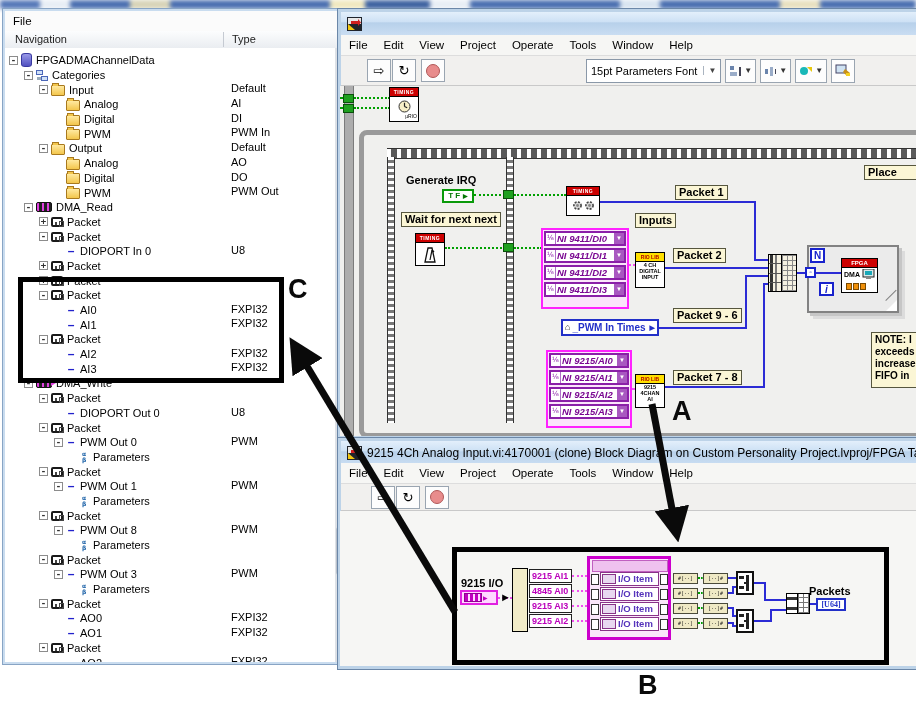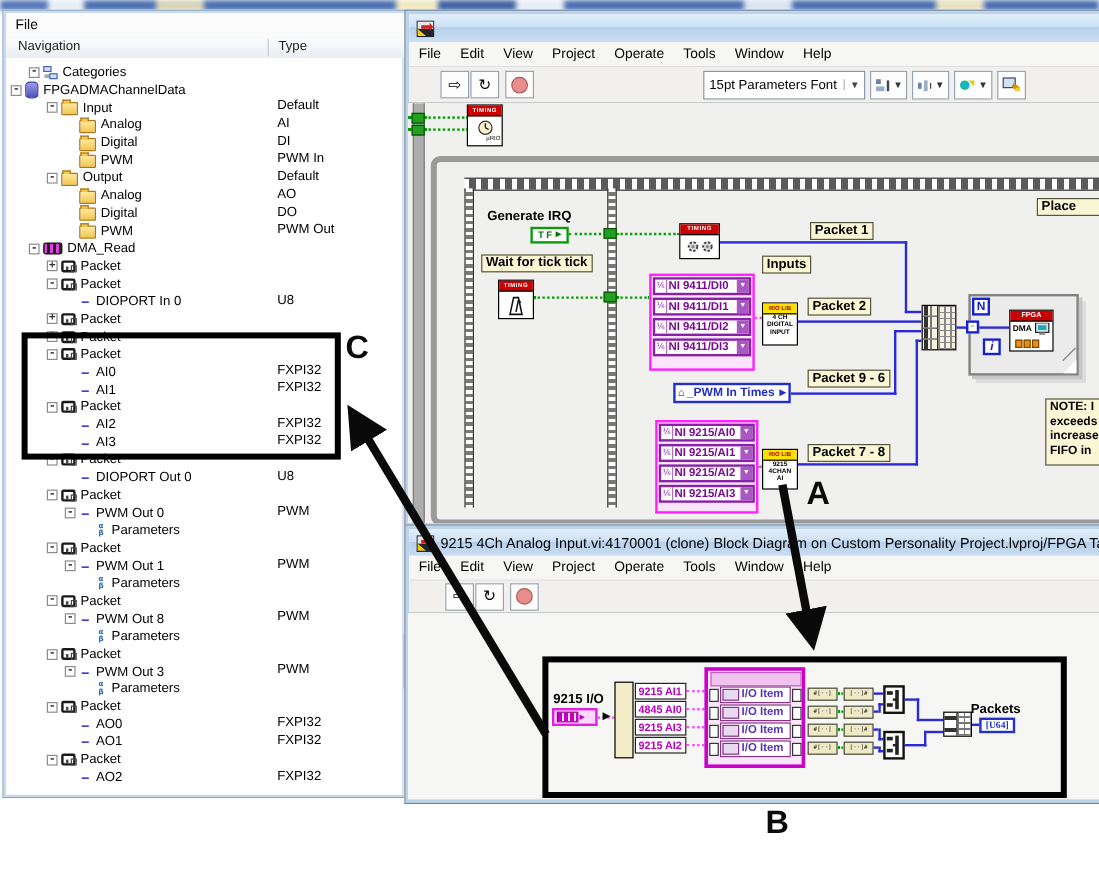--- a/index.html
+++ b/index.html
@@ -95,21 +95,21 @@
   .thdr{background:#CC0000;color:#fff;font:700 5px/8px "Liberation Sans",sans-serif;text-align:center;
         letter-spacing:.5px;border-bottom:1px solid #000;}
   .tbody{display:flex;align-items:center;justify-content:center;flex-direction:column;}
   .tfconst{position:absolute;border:2px solid #0A9A0A;background:#fff;font:700 8px/10px "Liberation Sans",sans-serif;
         color:#067806;display:flex;align-items:center;justify-content:center;gap:1px;box-sizing:border-box;}
   .tfconst .arr{font-size:6px;color:#067806;}
   .iofrm{position:absolute;border:2px solid #FF22FF;background:#FBE4FB;box-sizing:border-box;}
   .ionode{position:absolute;display:flex;align-items:stretch;border:2px solid #8A1FA8;background:#fff;
         height:15px;box-sizing:border-box;font:700 9.5px/11px "Liberation Sans",sans-serif;color:#7A0892;}
   .iog{width:9px;border-right:1px solid #B070C8;font:400 7px/11px "DejaVu Sans",sans-serif;text-align:center;color:#8A1FA8;flex:none;}
-  .iotxt{flex:1;padding:0 1px;display:flex;align-items:center;white-space:nowrap;}
+  .iotxt{flex:1;padding:0 1px;display:flex;align-items:center;white-space:nowrap;font-style:italic;}
   .iodd{width:10px;background:#A858C0;color:#fff;font-size:6px;line-height:11px;text-align:center;flex:none;}
   .rionode{position:absolute;border:1px solid #000;background:#fff;box-sizing:border-box;text-align:center;}
   .riohdr{background:#FFE000;color:#B00000;font:700 5px/8px "Liberation Sans",sans-serif;border-bottom:1px solid #000;}
   .riobody span{display:block;font:700 5.5px/6.2px "Liberation Sans",sans-serif;color:#000;}
   .gref{position:absolute;border:2px solid #2230C8;background:#fff;display:flex;align-items:center;
         font:700 10px/13px "Liberation Sans",sans-serif;color:#2230C8;box-sizing:border-box;padding:0 2px;gap:2px;}
   .gref .home{color:#000;font-size:9px;} .gref .arr{font-size:7px;margin-left:auto;}
   .bldarr{position:absolute;border:1px solid #000;background:#F6F2E2;box-sizing:border-box;display:flex;}
   .bldarr .inl{width:12px;display:flex;flex-direction:column;border-right:1px solid #000;}
   .bldarr .inl i{flex:1;border-bottom:1px solid #555;background:
@@ -178,32 +178,32 @@
     </div>
     <div id="tree-header">
       <span class="abs" style="left:10px;top:2px;">Navigation</span>
       <span class="hdiv"></span>
       <span class="abs" style="left:227px;top:2px;">Type</span>
     </div>
     <div id="tree-coldiv"></div>
     <div id="tree-body">
 
         <div class="trow">
+          <span class="indent" style="padding-left: 4px;"></span>
+          <span class="expbox exp-minus"></span>
+          <span class="ticon icon-db"></span>
+          <span class="tlabel">FPGADMAChannelData</span>
+          <span class="ttype"></span>
+        </div>
+
+        <div class="trow">
           <span class="indent" style="padding-left: 19px;"></span>
           <span class="expbox exp-minus"></span>
           <span class="ticon icon-cat"></span>
           <span class="tlabel">Categories</span>
-          <span class="ttype"></span>
-        </div>
-
-        <div class="trow">
-          <span class="indent" style="padding-left: 4px;"></span>
-          <span class="expbox exp-minus"></span>
-          <span class="ticon icon-db"></span>
-          <span class="tlabel">FPGADMAChannelData</span>
           <span class="ttype"></span>
         </div>
 
         <div class="trow">
           <span class="indent" style="padding-left: 34px;"></span>
           <span class="expbox exp-minus"></span>
           <span class="ticon icon-folder"></span>
           <span class="tlabel">Input</span>
           <span class="ttype">Default</span>
         </div>
@@ -353,20 +353,27 @@
         </div>
 
         <div class="trow">
           <span class="indent" style="padding-left: 49px;"></span>
           <span class="expbox exp-none"></span>
           <span class="ticon icon-dash"></span>
           <span class="tlabel">AI3</span>
           <span class="ttype">FXPI32</span>
         </div>
 
+        <div class="trow">
+          <span class="indent" style="padding-left: 19px;"></span>
+          <span class="expbox exp-minus"></span>
+          <span class="ticon icon-dmaw"></span>
+          <span class="tlabel">DMA_Write</span>
+          <span class="ttype"></span>
+        </div>
 
         <div class="trow">
           <span class="indent" style="padding-left: 34px;"></span>
           <span class="expbox exp-minus"></span>
           <span class="ticon icon-packet"></span>
           <span class="tlabel">Packet</span>
           <span class="ttype"></span>
         </div>
 
         <div class="trow">
@@ -607,21 +614,21 @@
       <div class="filmside" style="left:166px;top:71px;height:266px;"></div>
 
       <div class="freetext" style="left:66px;top:88px;">Generate IRQ</div>
       <div class="tfconst" style="left:102px;top:103px;width:32px;height:14px;">
         <span style="letter-spacing:2px;">TF</span>
         <span class="arr">▶</span>
       </div>
       <div class="gh" style="left:134px;top:108px;width:31px;"></div>
       <div class="tun" style="left:163px;top:104px;"></div>
       <div class="gh" style="left:174px;top:108px;width:52px;"></div>
-      <div class="lbl" style="left:61px;top:126px;">Wait for tick tick</div>
+      <div class="lbl" style="left:61px;top:126px;">Wait for next next</div>
       <div class="tnode" style="left:75px;top:147px;width:30px;height:33px;">
         <div class="thdr">TIMING</div>
         <div class="tbody" style="height:23px;">
           <svg width="14" height="18">
             <path d="M5 2 L9 2 L12 16 L2 16 Z" fill="#fff" stroke="#111" stroke-width="1.3"></path>
             <path d="M7 14 L9 4" stroke="#111" stroke-width="1.2"></path>
             <path d="M9 4 L11 6" stroke="#111" stroke-width="1.2"></path>
           </svg>
         </div>
       </div>

